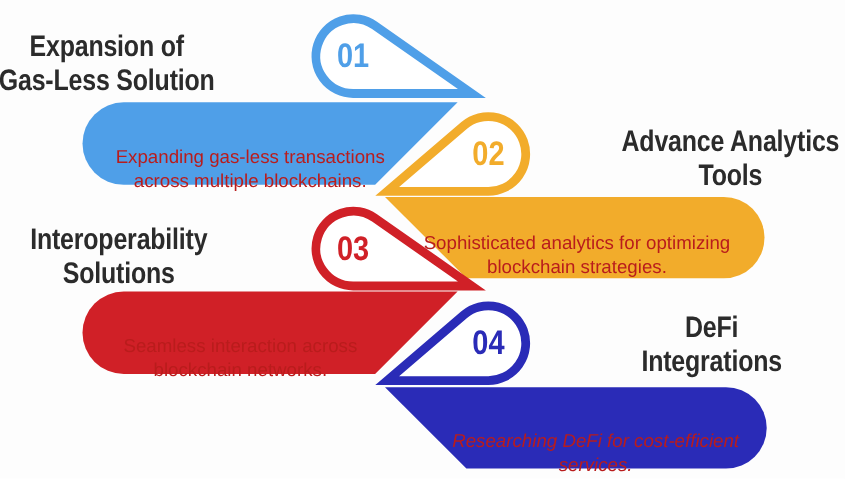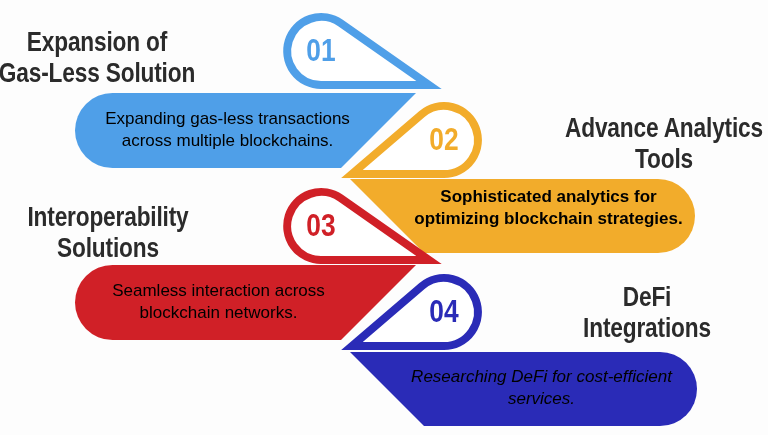--- a/index.html
+++ b/index.html
@@ -31,24 +31,25 @@
     letter-spacing: -0.2px;
   }
 
   
   .desc {
     position: absolute;
     display: flex;
     align-items: center;
     justify-content: center;
     text-align: center;
-    color: #000000;
+    color: #b91c1c;
     font-size: 17px;
     line-height: 1.27;
     box-sizing: border-box;
+    margin-top: 24px;
   }
   .desc.left-bar  { padding: 0 52px 2px 16px; }
   .desc.right-bar { padding: 0 12px 2px 48px; }
 
   
   .badge path {
     fill: #ffffff;
     stroke-width: 8;
     stroke-linejoin: miter;
     stroke-miterlimit: 10;
@@ -110,17 +111,17 @@
   <div class="title" style="left: -33px; top: 27px; color: rgb(43, 43, 43);">Expansion of
 Gas-Less Solution</div>
   <div class="title" style="left: 534px; top: 113px; color: rgb(43, 43, 43);">Advance Analytics
 Tools</div>
   <div class="title" style="left: -22px; top: 202px; color: rgb(43, 43, 43);">Interoperability
 Solutions</div>
   <div class="title" style="left: 517px; top: 282px; color: rgb(43, 43, 43);">DeFi
 Integrations</div>
 
   <div class="desc left-bar" style="left:75px; top:93px; width:341px; height:75px;">Expanding gas-less transactions across multiple blockchains.</div>
-  <div class="desc right-bar" style="left:358px; top:179px; width:345px; height:60px;font-weight:bold;">Sophisticated analytics for optimizing blockchain strategies.</div>
+  <div class="desc right-bar" style="left:334px; top:179px; width:345px; height:60px;">Sophisticated analytics for optimizing blockchain strategies.</div>
   <div class="desc left-bar" style="left:66px; top:265px; width:341px; height:75px;">Seamless interaction across blockchain networks.</div>
   <div class="desc right-bar" style="left:350px; top:352px; width:347px; height:74px;font-style:italic;">Researching DeFi for cost-efficient services.</div>
 
 </div>
 
 </body></html>

